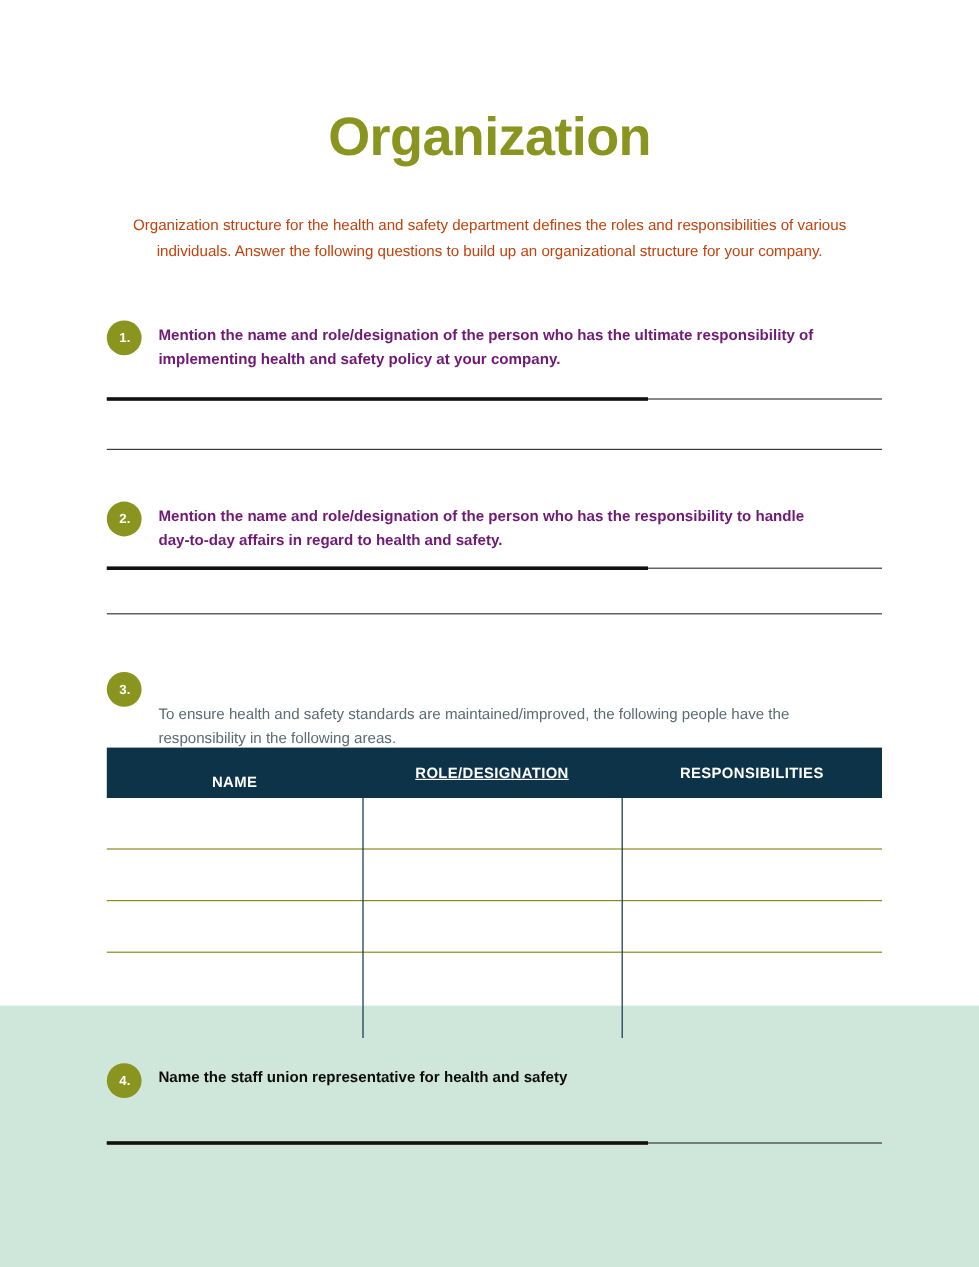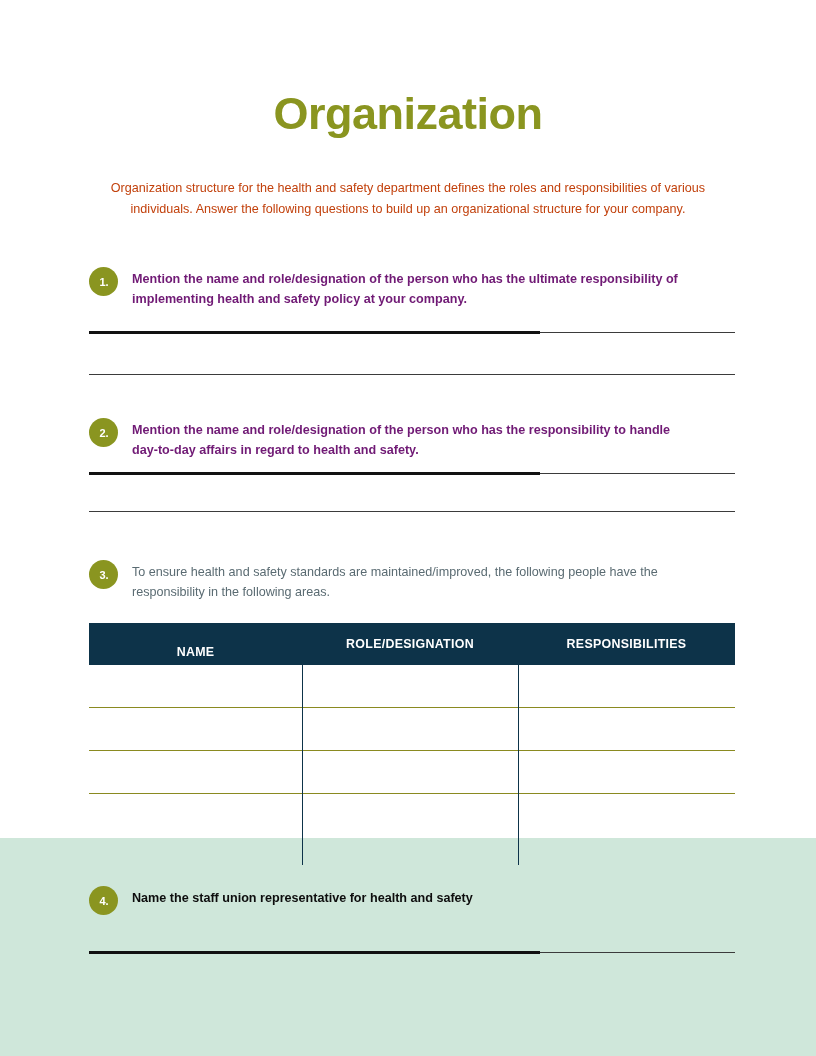--- a/index.html
+++ b/index.html
@@ -85,20 +85,21 @@
     top: 2px;
     font-size: 12.6px;
     line-height: 20px;
     font-weight: bold;
     color: #701a75;
     width: 560px;
   }
   .q-text.plain {
     font-weight: normal;
     color: #5a6b72;
+    margin-top: 23px;
   }
   .q-text.dark {
     color: #0d0d0d;
   }
 
   
   .rule {
     position: absolute;
     height: 0;
   }
@@ -130,21 +131,21 @@
     align-items: center;
   }
   .tbl-header .th {
     color: #ffffff;
     font-size: 12.4px;
     font-weight: bold;
     text-align: center;
     letter-spacing: 0.3px;
   }
   .th-name { width: 213px; margin-top: 16px; }
-  .th-role { width: 216px; }
+  .th-role { width: 216px; text-decoration: underline; }
   .th-resp { width: 217px; }
 
   .tbl-body {
     position: absolute;
     left: 89px;
     top: 665px;
     width: 646px;
     height: 173px;
   }
   .row-line {

